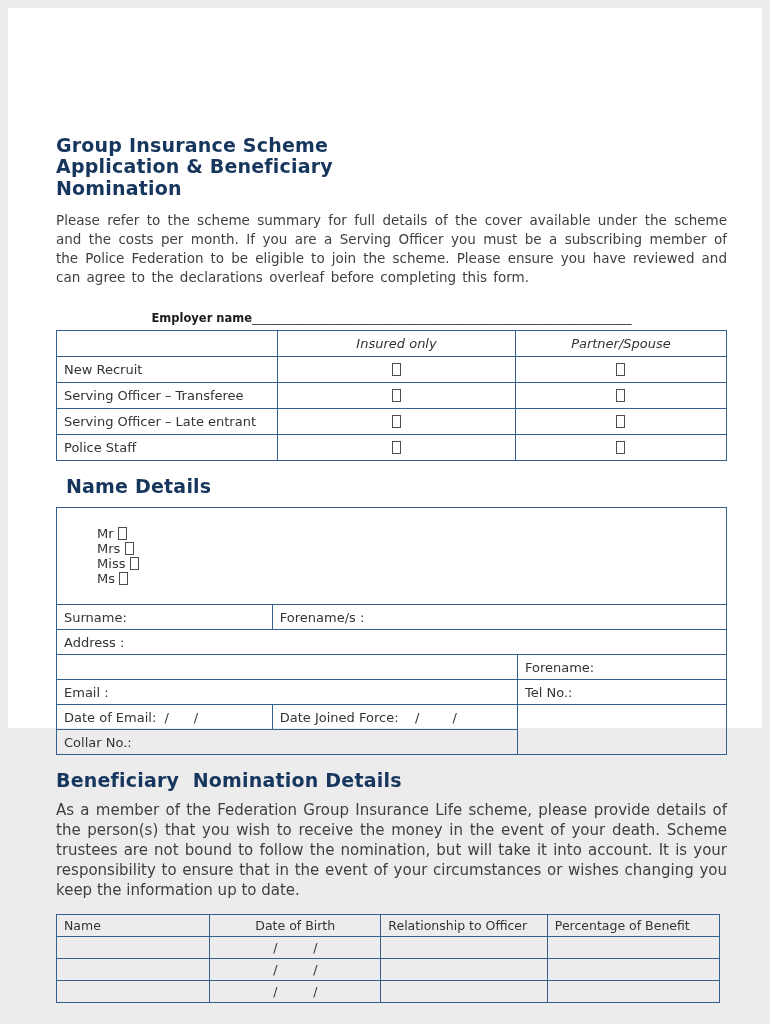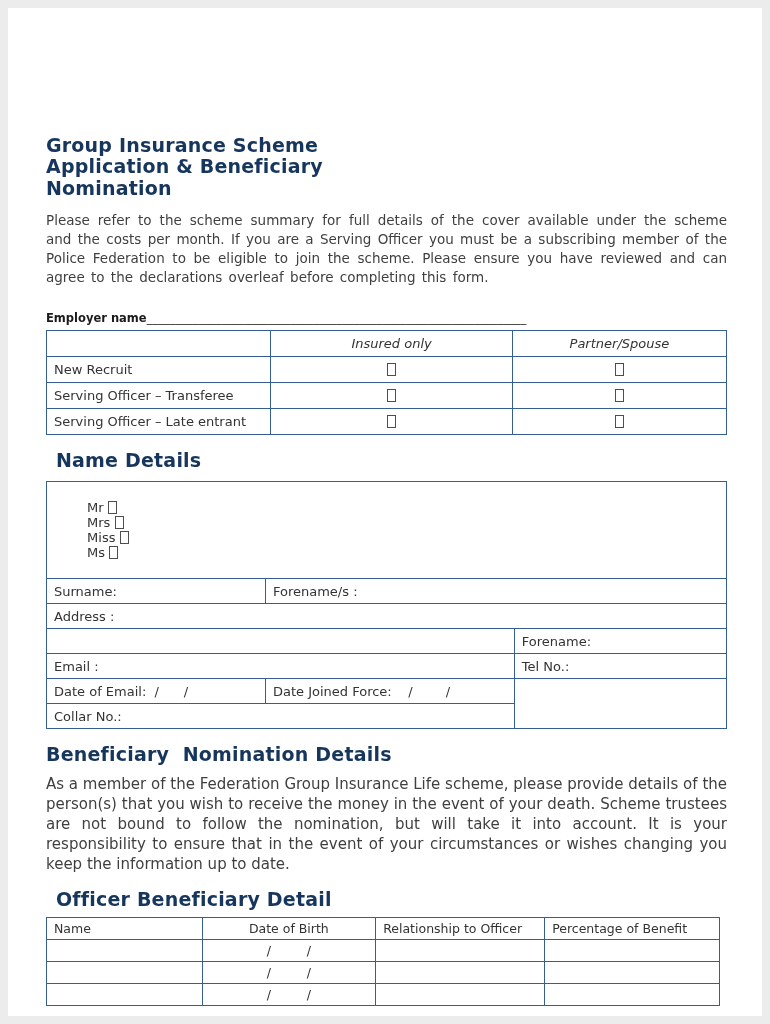--- a/index.html
+++ b/index.html
@@ -3,24 +3,24 @@
 <meta charset="utf-8">
 <style>
   * { box-sizing: border-box; }
   html,body { margin:0; padding:0; }
   body {
     width:770px; height:1024px;
     background:#ececec;
     font-family:"DejaVu Sans","Liberation Sans",sans-serif;
   }
   .page {
-    width:754px; height:1008px;
+    width:754px; height:720px;
     margin:8px auto 16px;
     background:#ffffff;
-    padding:127px 35px 0 38px;
+    padding:127px 35px 0 48px;
   }
   .doc-title {
     color:#17365d;
     font-size:19px;
     font-weight:bold;
     line-height:1.12;
     margin:0 0 12px 0;
     letter-spacing:0.2px;
   }
   .intro {
@@ -29,20 +29,21 @@
     line-height:1.42;
     text-align:justify;
     word-spacing:2px;
     margin:0 0 24px 0;
   }
   .employer-line {
     font-size:11.5px;
     color:#1a1a1a;
     margin:0 0 5px 0;
     white-space:nowrap;
+    text-align:center;
   }
   .employer-line .lbl { font-weight:bold; }
   .employer-line .fill { font-weight:normal; letter-spacing:0; color:#333; }
 
   table { border-collapse:collapse; width:100%; table-layout:fixed; }
   td {
     border:1px solid #365f91;
     font-size:13px;
     color:#333333;
     padding:3px 7px;
@@ -117,20 +118,25 @@
       <td class="cbcell"><span class="cb"></span></td>
       <td class="cbcell"><span class="cb"></span></td>
     </tr>
     <tr>
       <td>Serving Officer – Transferee</td>
       <td class="cbcell"><span class="cb"></span></td>
       <td class="cbcell"><span class="cb"></span></td>
     </tr>
     <tr>
       <td>Serving Officer – Late entrant</td>
+      <td class="cbcell"><span class="cb"></span></td>
+      <td class="cbcell"><span class="cb"></span></td>
+    </tr>
+    <tr>
+      <td>Police Staff</td>
       <td class="cbcell"><span class="cb"></span></td>
       <td class="cbcell"><span class="cb"></span></td>
     </tr>
   </tbody>
     </table>
 
   <h2 class="section indent">Name Details</h2>
 
   <table class="details">
     <colgroup>
@@ -170,21 +176,20 @@
     <tr>
       <td colspan="2">Collar No.:</td>
     </tr>
   </tbody>
     </table>
 
   <h2 class="section pre">Beneficiary  Nomination Details</h2>
 
   <p class="bintro">As a member of the Federation Group Insurance Life scheme, please provide details of the person(s) that you wish to receive the money in the event of your death. Scheme trustees are not bound to follow the nomination, but will take it into account. It is your responsibility to ensure that in the event of your circumstances or wishes changing you keep the information up to date.</p>
 
-  <h2 class="section indent" style="margin-bottom:7px;">Officer Beneficiary Detail</h2>
 
   <table class="bene">
     <colgroup>
         <col style="width:23.1%">
         <col style="width:25.8%">
         <col style="width:25.1%">
         <col style="width:26%">
       </colgroup>
     <tbody>
         <tr>

